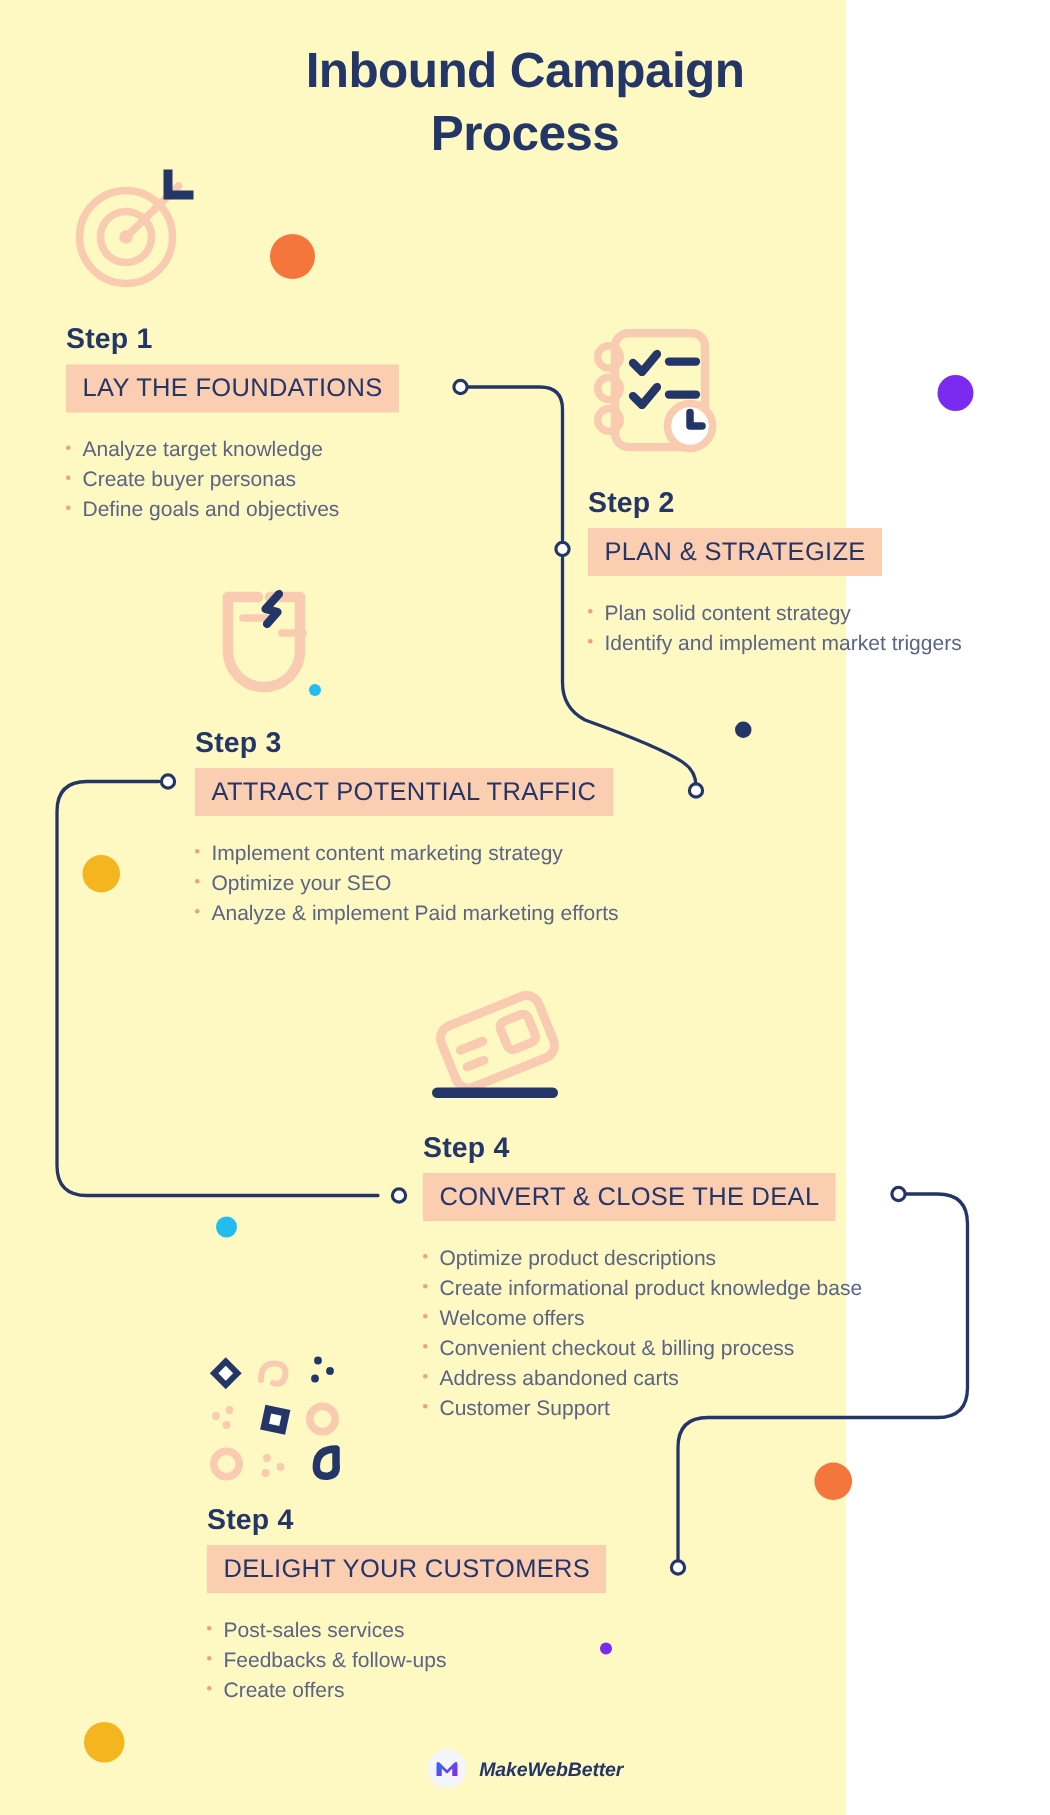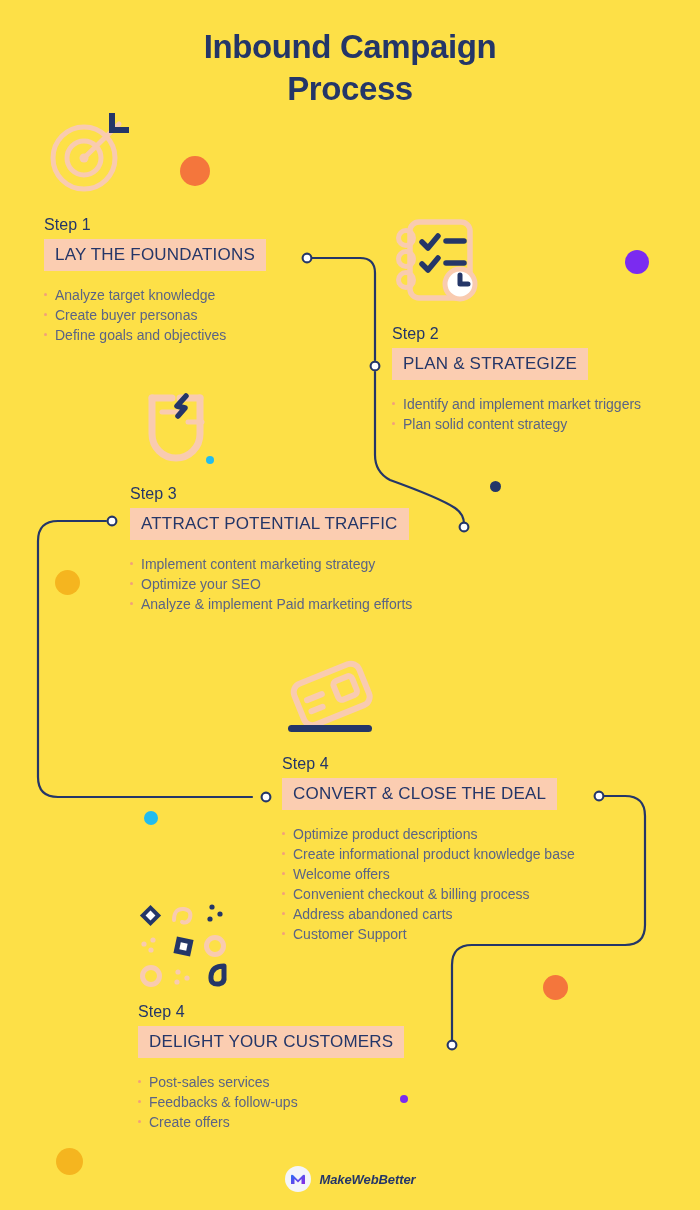--- a/index.html
+++ b/index.html
@@ -5,23 +5,23 @@
   * { box-sizing: border-box; margin: 0; padding: 0; }
   html, body {
     width: 700px;
     height: 1210px;
     background: #ffffff;
     font-family: "Liberation Sans", sans-serif;
     overflow: hidden;
   }
   #root {
     position: relative;
-    width: 700px;
+    width: 564px;
     height: 1210px;
-    background: #fde047;
+    background: #fef9c3;
   }
 
   
   .title {
     position: absolute;
     left: 0; top: 26px;
     width: 700px;
     text-align: center;
     font-size: 33px;
     font-weight: bold;
@@ -34,22 +34,22 @@
   .flow-svg {
     position: absolute;
     left: 0; top: 0;
     width: 700px; height: 1210px;
     pointer-events: none;
   }
 
   
   .step { position: absolute; }
   .step-label {
-    font-size: 16px;
-    font-weight: normal;
+    font-size: 19px;
+    font-weight: bold;
     color: #243668;
     letter-spacing: 0.1px;
     margin-bottom: 5px;
   }
   .step-title {
     display: inline-block;
     background: #FBCDB1;
     color: #243668;
     font-size: 17px;
     font-weight: normal;
@@ -217,22 +217,22 @@
       <li>Analyze target knowledge</li>
       <li>Create buyer personas</li>
       <li>Define goals and objectives</li>
     </ul>
   </div>
 
   <div class="step" style="left:392px; top:325px;">
     <div class="step-label">Step 2</div>
     <div class="step-title">PLAN &amp; STRATEGIZE</div>
     <ul class="bullets">
+      <li>Plan solid content strategy</li>
       <li>Identify and implement market triggers</li>
-      <li>Plan solid content strategy</li>
     </ul>
   </div>
 
   <div class="step" style="left:130px; top:485px;">
     <div class="step-label">Step 3</div>
     <div class="step-title">ATTRACT POTENTIAL TRAFFIC</div>
     <ul class="bullets">
       <li>Implement content marketing strategy</li>
       <li>Optimize your SEO</li>
       <li>Analyze &amp; implement Paid marketing efforts</li>

